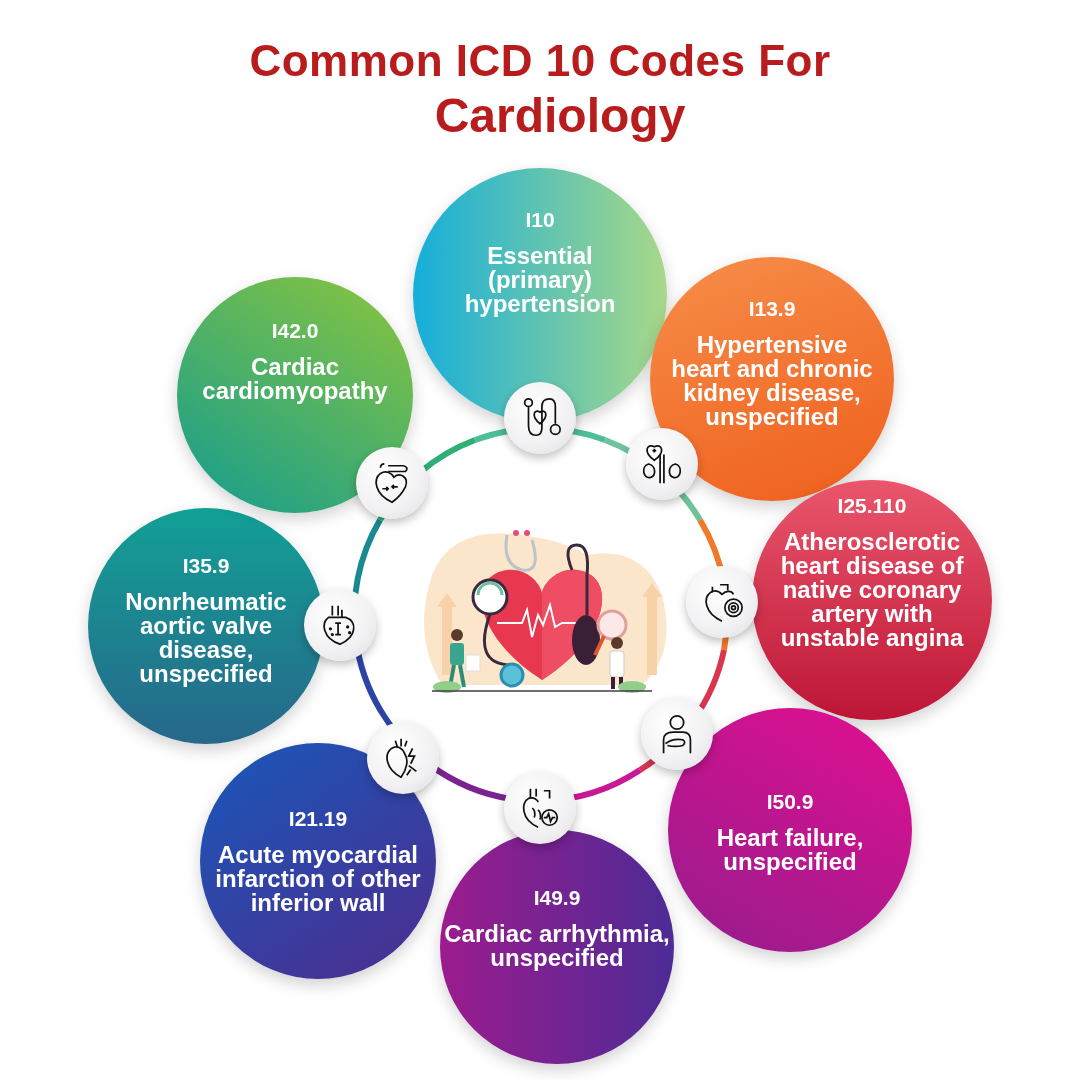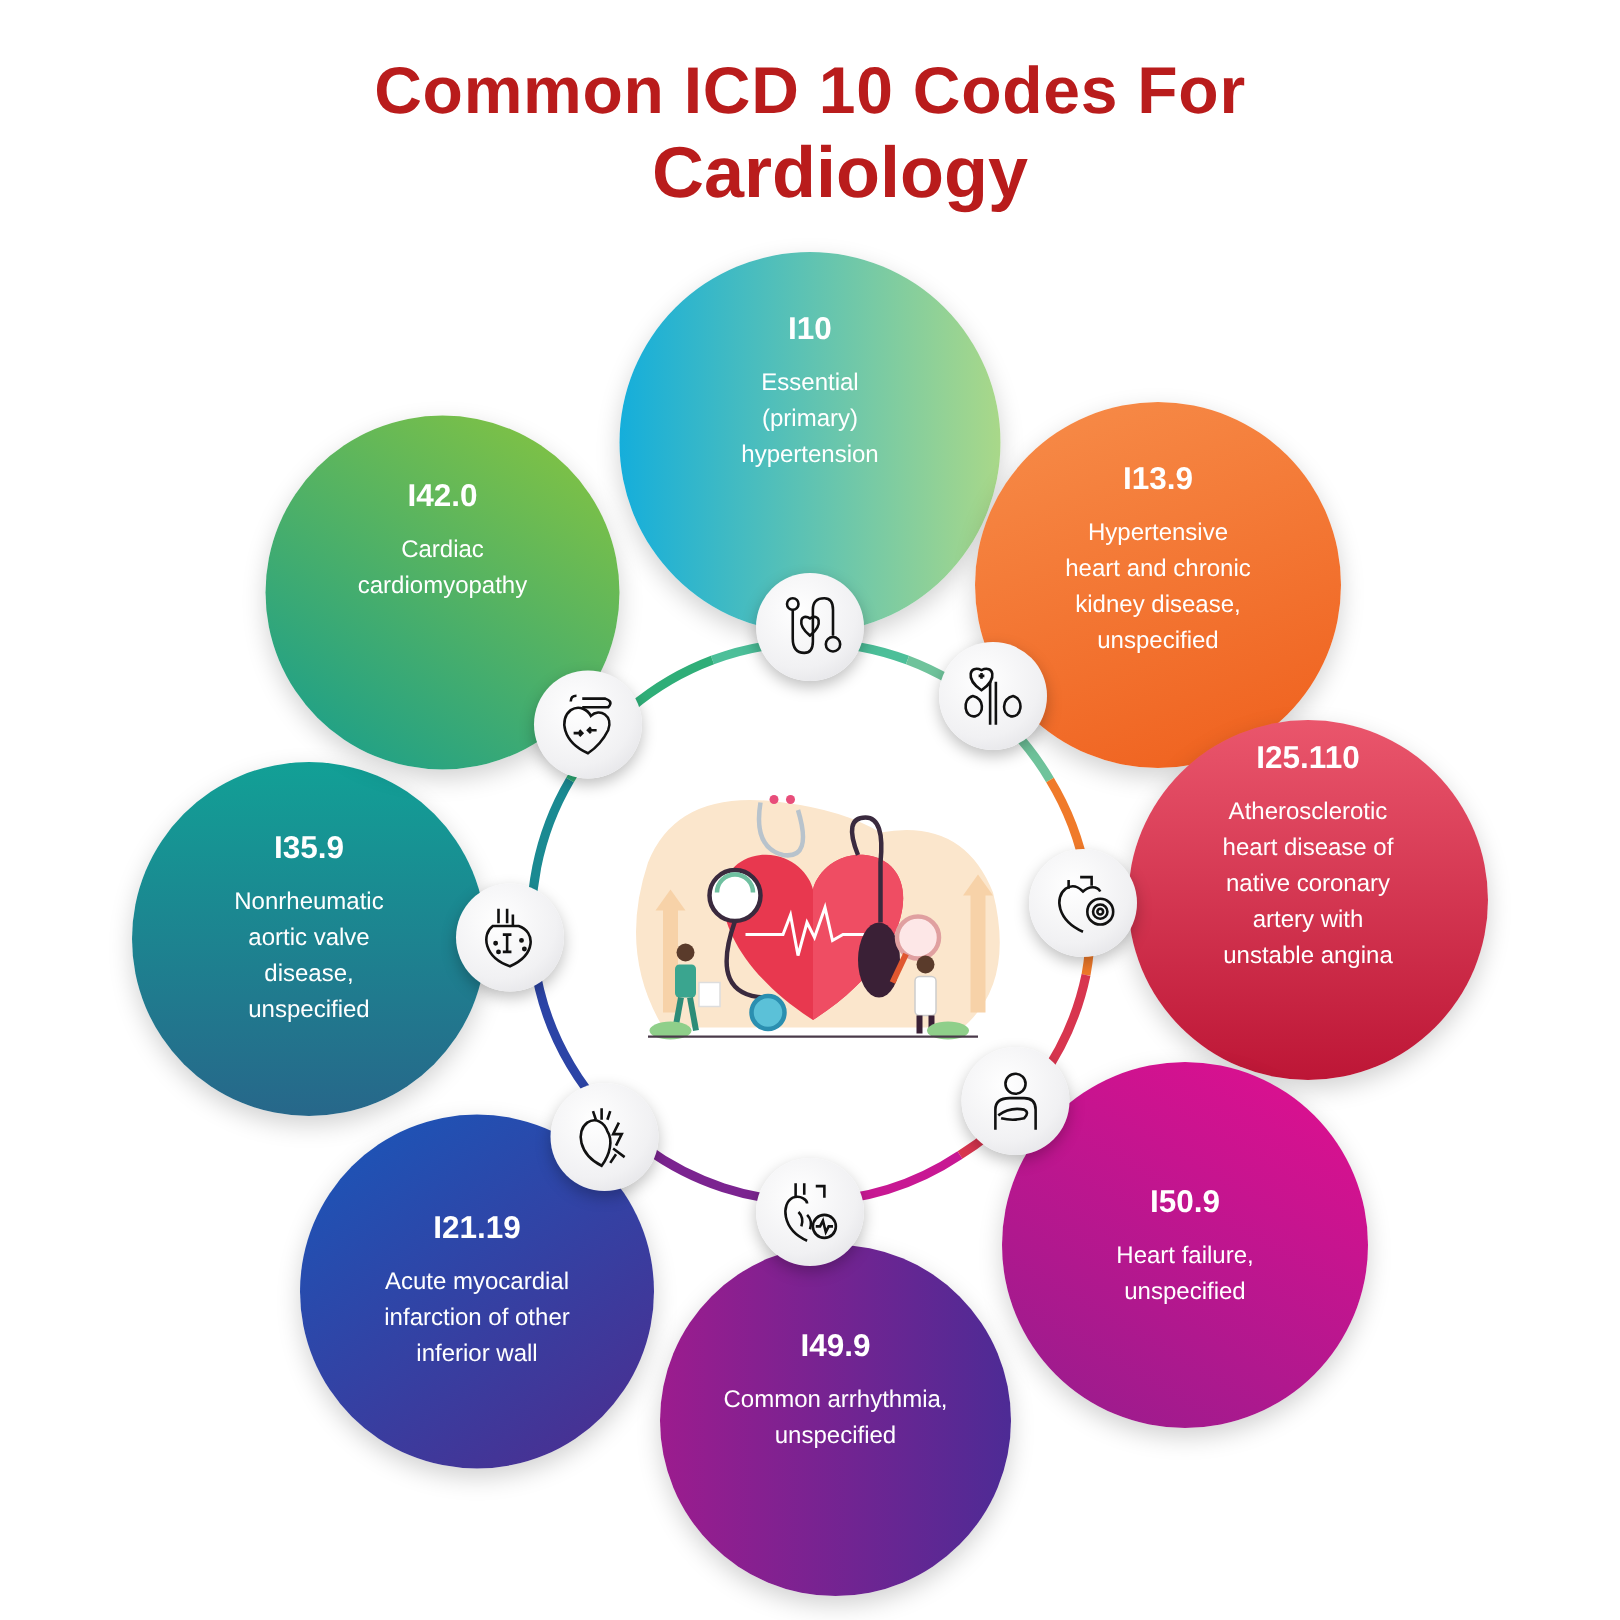--- a/index.html
+++ b/index.html
@@ -3,21 +3,21 @@
 <meta charset="utf-8">
 <style>
   html, body { margin:0; padding:0; }
   body { width:1080px; height:1080px; background:#ffffff; position:relative; overflow:hidden; font-family:"Liberation Sans", "DejaVu Sans", sans-serif; }
   .title { position:absolute; left:0; width:1080px; text-align:center; color:#b91c1c; }
   .title.l1 { top:36px; font-size:44px; font-weight:700; letter-spacing:0.5px; }
   .title.l2 { top:88px; font-size:48px; font-weight:900;padding-left:20px; }
   svg.ring { position:absolute; left:0; top:0; }
   .bubble { position:absolute; border-radius:50%; color:#fff; display:flex; flex-direction:column; align-items:center; text-align:center; box-shadow:0 6px 16px rgba(0,0,0,0.18); box-sizing:border-box; }
   .bubble .code { font-weight:700; font-size:21px; margin-bottom:12px; }
-  .bubble .desc { font-size:16px; line-height:24px; white-space:pre-line; }
+  .bubble .desc { font-size:24px; line-height:24px; white-space:pre-line;font-weight:bold; }
   .icon { position:absolute; width:72px; height:72px; border-radius:50%; background:radial-gradient(circle at 40% 35%, #ffffff 0%, #f1f1f3 60%, #dcdce0 100%); box-shadow:0 4px 10px rgba(0,0,0,0.25); display:flex; align-items:center; justify-content:center; }
   .icon svg { width:46px; height:46px; }
   .center-illus { position:absolute; left:412px; top:515px; width:260px; height:180px; }
 </style>
 </head>
 <body>
 
 <div class="title l1">Common ICD 10 Codes For</div>
 <div class="title l2">Cardiology</div>
 
@@ -33,21 +33,21 @@
   <path d="M 380 520 A 186 186 0 0 1 475 440" stroke="#2fae78" stroke-width="6" fill="none"></path>
 </svg>
 
 <div class="bubble" style="left:413px;top:168px;width:254px;height:254px;padding-top:40px;background:linear-gradient(90deg,#15aedb,#a9d889);">
   <div class="code">I10</div>
   <div class="desc">Essential
 (primary)
 hypertension</div>
 </div>
 
-<div class="bubble" style="left:650px;top:268px;width:244px;height:244px;padding-top:40px;background:linear-gradient(160deg,#f78d4a,#ef5f1c);">
+<div class="bubble" style="left:650px;top:257px;width:244px;height:244px;padding-top:40px;background:linear-gradient(160deg,#f78d4a,#ef5f1c);">
   <div class="code">I13.9</div>
   <div class="desc">Hypertensive
 heart and chronic
 kidney disease,
 unspecified</div>
 </div>
 
 <div class="bubble" style="left:752px;top:480px;width:240px;height:240px;padding-top:14px;background:linear-gradient(180deg,#ea566c,#bd1636);">
   <div class="code">I25.110</div>
   <div class="desc">Atherosclerotic
@@ -58,21 +58,21 @@
 </div>
 
 <div class="bubble" style="left:668px;top:708px;width:244px;height:244px;padding-top:82px;background:linear-gradient(210deg,#e20f90,#951d8d);">
   <div class="code">I50.9</div>
   <div class="desc">Heart failure,
 unspecified</div>
 </div>
 
 <div class="bubble" style="left:440px;top:830px;width:234px;height:234px;padding-top:56px;background:linear-gradient(90deg,#9c1c8e,#4d2b95);">
   <div class="code">I49.9</div>
-  <div class="desc">Common arrhythmia,
+  <div class="desc">Cardiac arrhythmia,
 unspecified</div>
 </div>
 
 <div class="bubble" style="left:200px;top:743px;width:236px;height:236px;padding-top:64px;background:linear-gradient(145deg,#1858ba,#4e2c8e);">
   <div class="code">I21.19</div>
   <div class="desc">Acute myocardial
 infarction of other
 inferior wall</div>
 </div>
 

